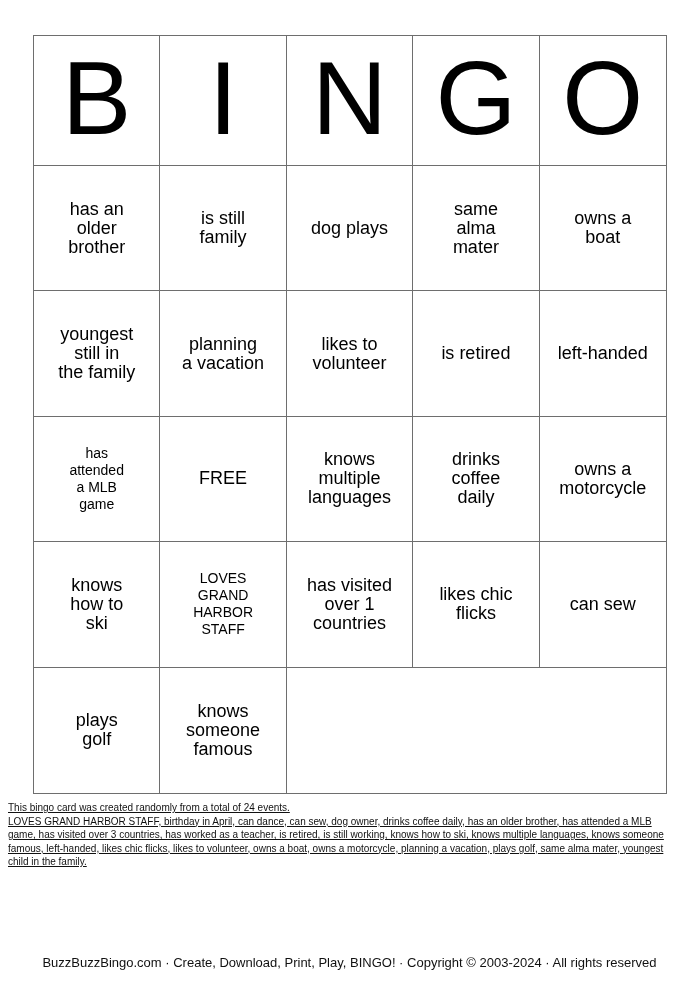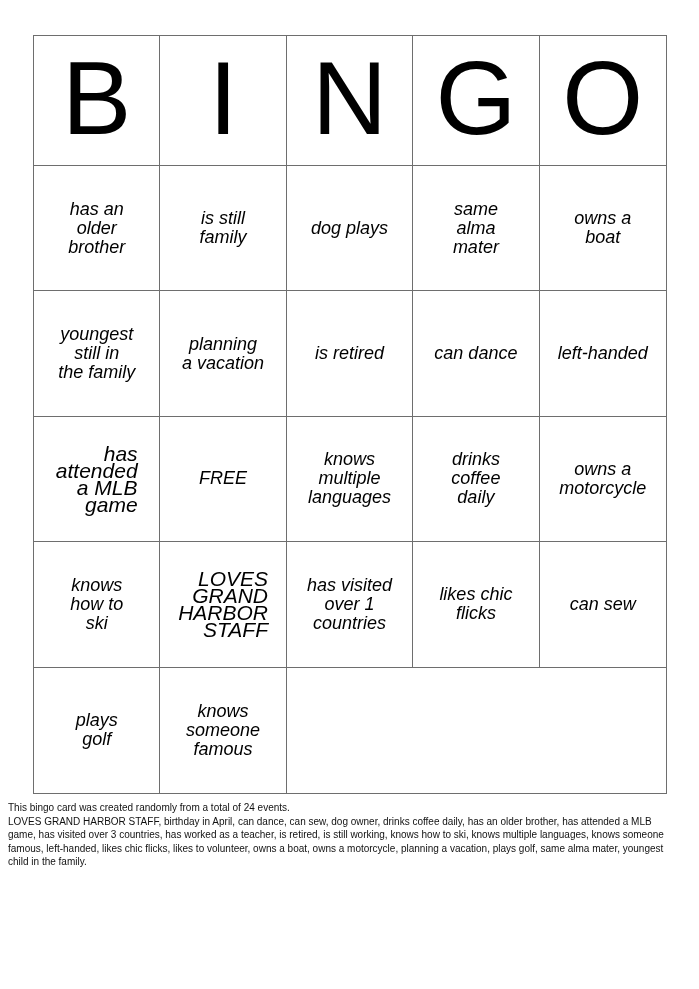--- a/index.html
+++ b/index.html
@@ -40,37 +40,35 @@
     line-height: 1;
     font-weight: 400;
     letter-spacing: 0;
     padding-bottom: 6px;
   }
   .txt {
     font-size: 18px;
     line-height: 19px;
     white-space: pre-line;
     padding: 2px;
-    font-style: italic;
   }
   .cell.small .txt {
-    font-size: 21px;
+    font-size: 14px;
     line-height: 17px;
-    text-align: right;
   }
 
   .note {
     position: absolute;
     left: 8px; top: 801px;
     width: 674px;
     font-size: 10px;
     line-height: 13.5px;
     color: #111;
   }
-  .note p { margin: 0; }
+  .note p { margin: 0; text-decoration: underline; }
 
   .copyright {
     position: absolute;
     left: 0; top: 955px;
     width: 699px;
     text-align: center;
     font-size: 13px;
     line-height: 16px;
     color: #111;
   }
@@ -113,24 +111,25 @@
     <div class="cell">
         <span class="txt">youngest
 still in
 the family</span>
       </div>
     <div class="cell">
         <span class="txt">planning
 a vacation</span>
       </div>
     <div class="cell">
-        <span class="txt">is retired</span>
+        <span class="txt">likes to
+volunteer</span>
       </div>
     <div class="cell">
-        <span class="txt">can dance</span>
+        <span class="txt">is retired</span>
       </div>
 
     <div class="cell">
         <span class="txt">left-handed</span>
       </div>
     <div class="cell small">
         <span class="txt">has
 attended
 a MLB
 game</span>
@@ -186,14 +185,15 @@
 someone
 famous</span>
       </div>
   </div>
 
   <div class="note">
     <p>This bingo card was created randomly from a total of 24 events.</p>
     <p>LOVES GRAND HARBOR STAFF, birthday in April, can dance, can sew, dog owner, drinks coffee daily, has an older brother, has attended a MLB game, has visited over 3 countries, has worked as a teacher, is retired, is still working, knows how to ski, knows multiple languages, knows someone famous, left-handed, likes chic flicks, likes to volunteer, owns a boat, owns a motorcycle, planning a vacation, plays golf, same alma mater, youngest child in the family.</p>
   </div>
 
+  <div class="copyright">BuzzBuzzBingo.com · Create, Download, Print, Play, BINGO! · Copyright © 2003-2024 · All rights reserved</div>
 
 </div>
 
 </body></html>

